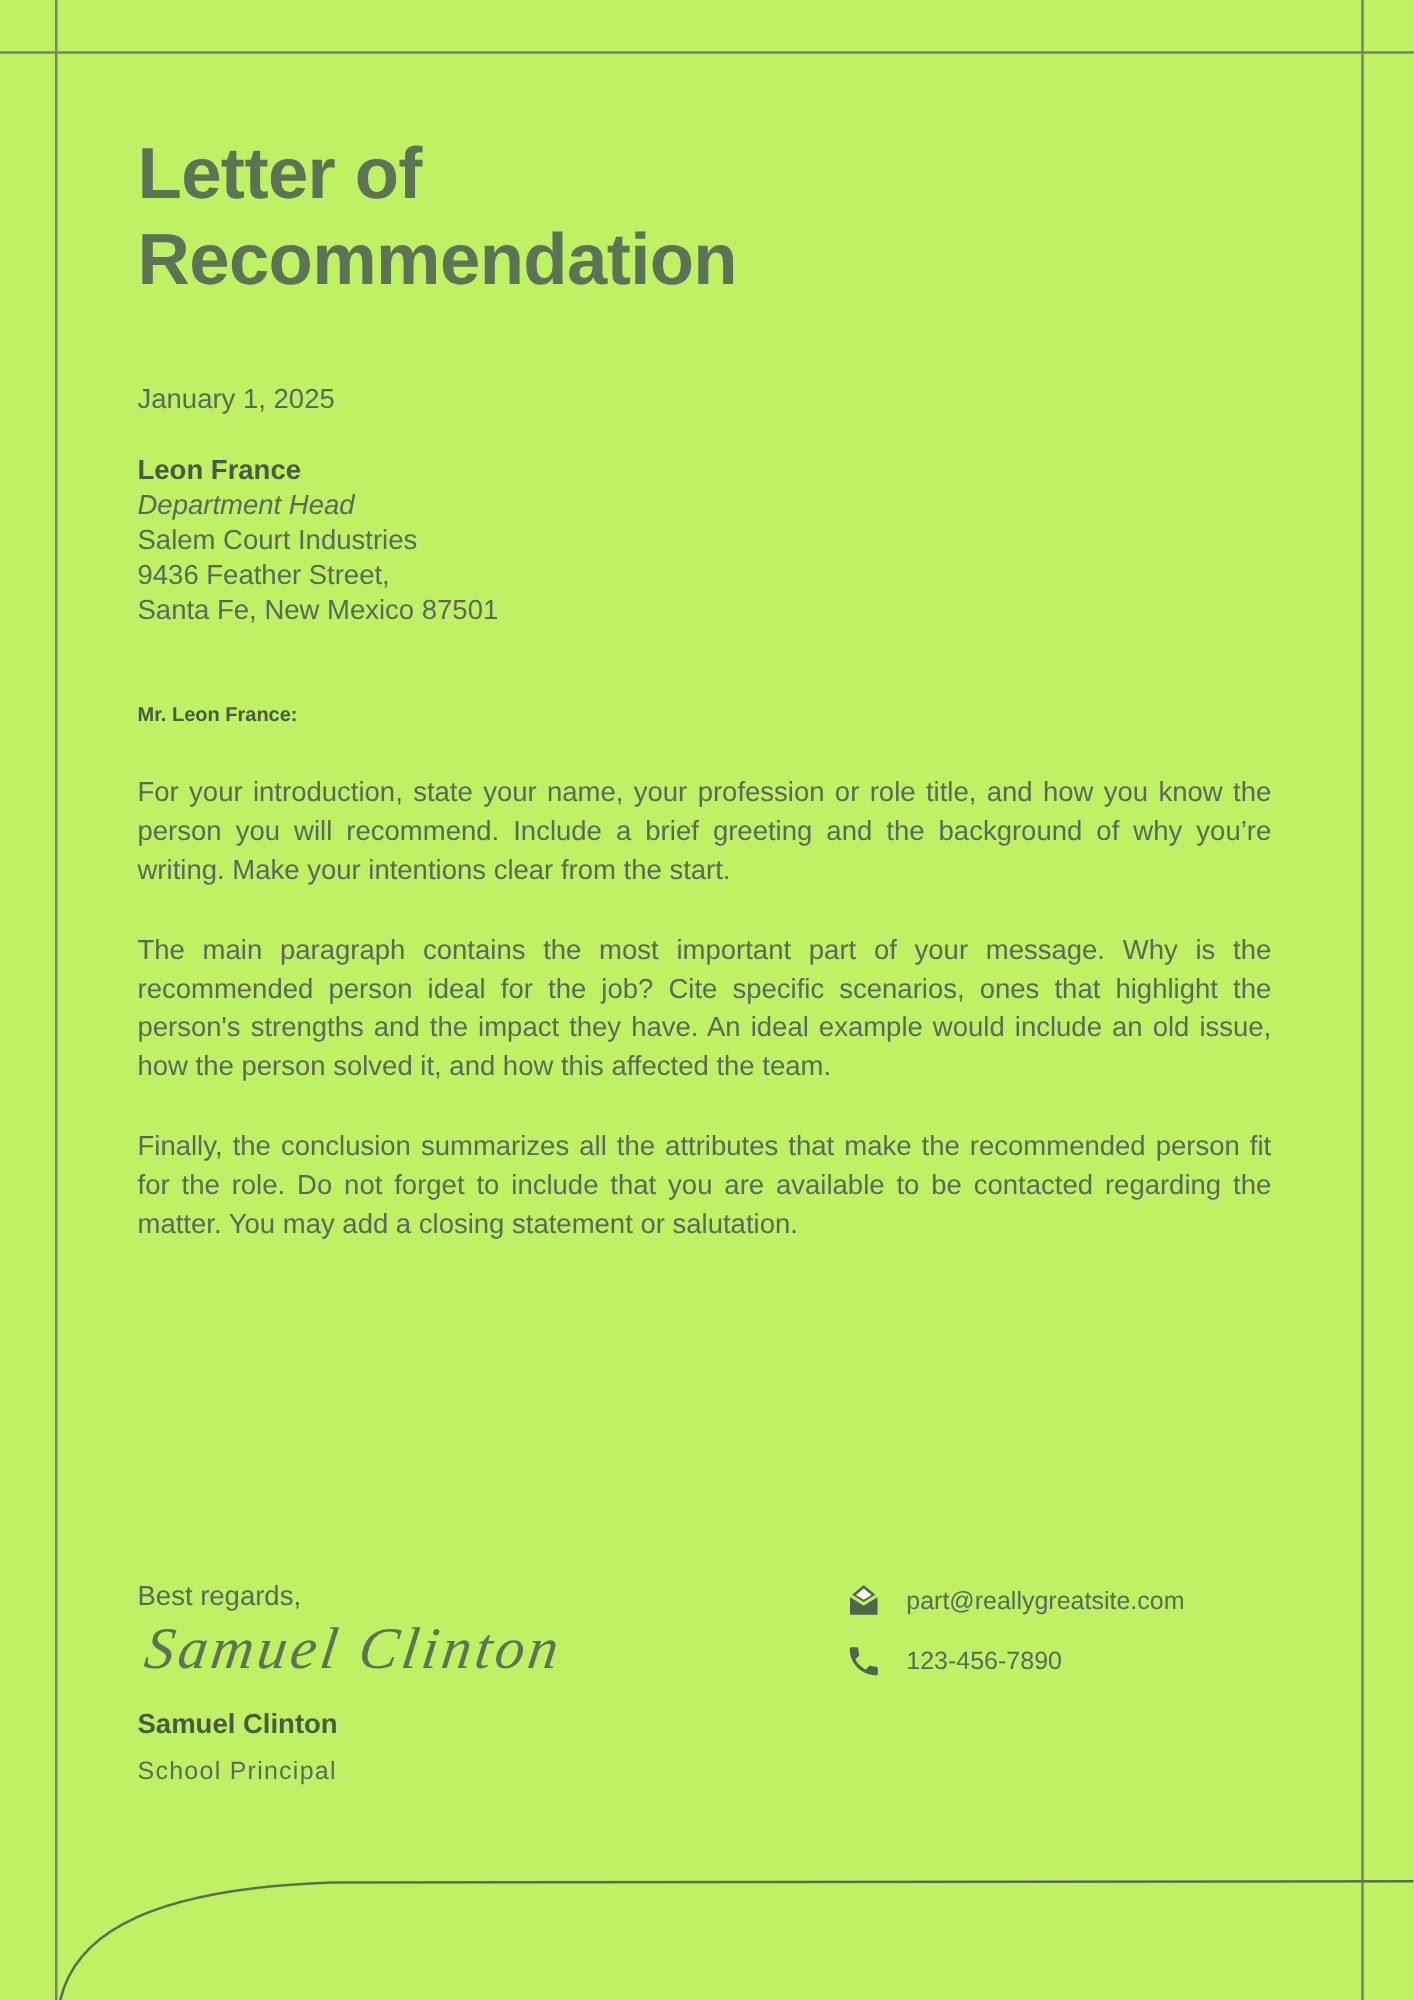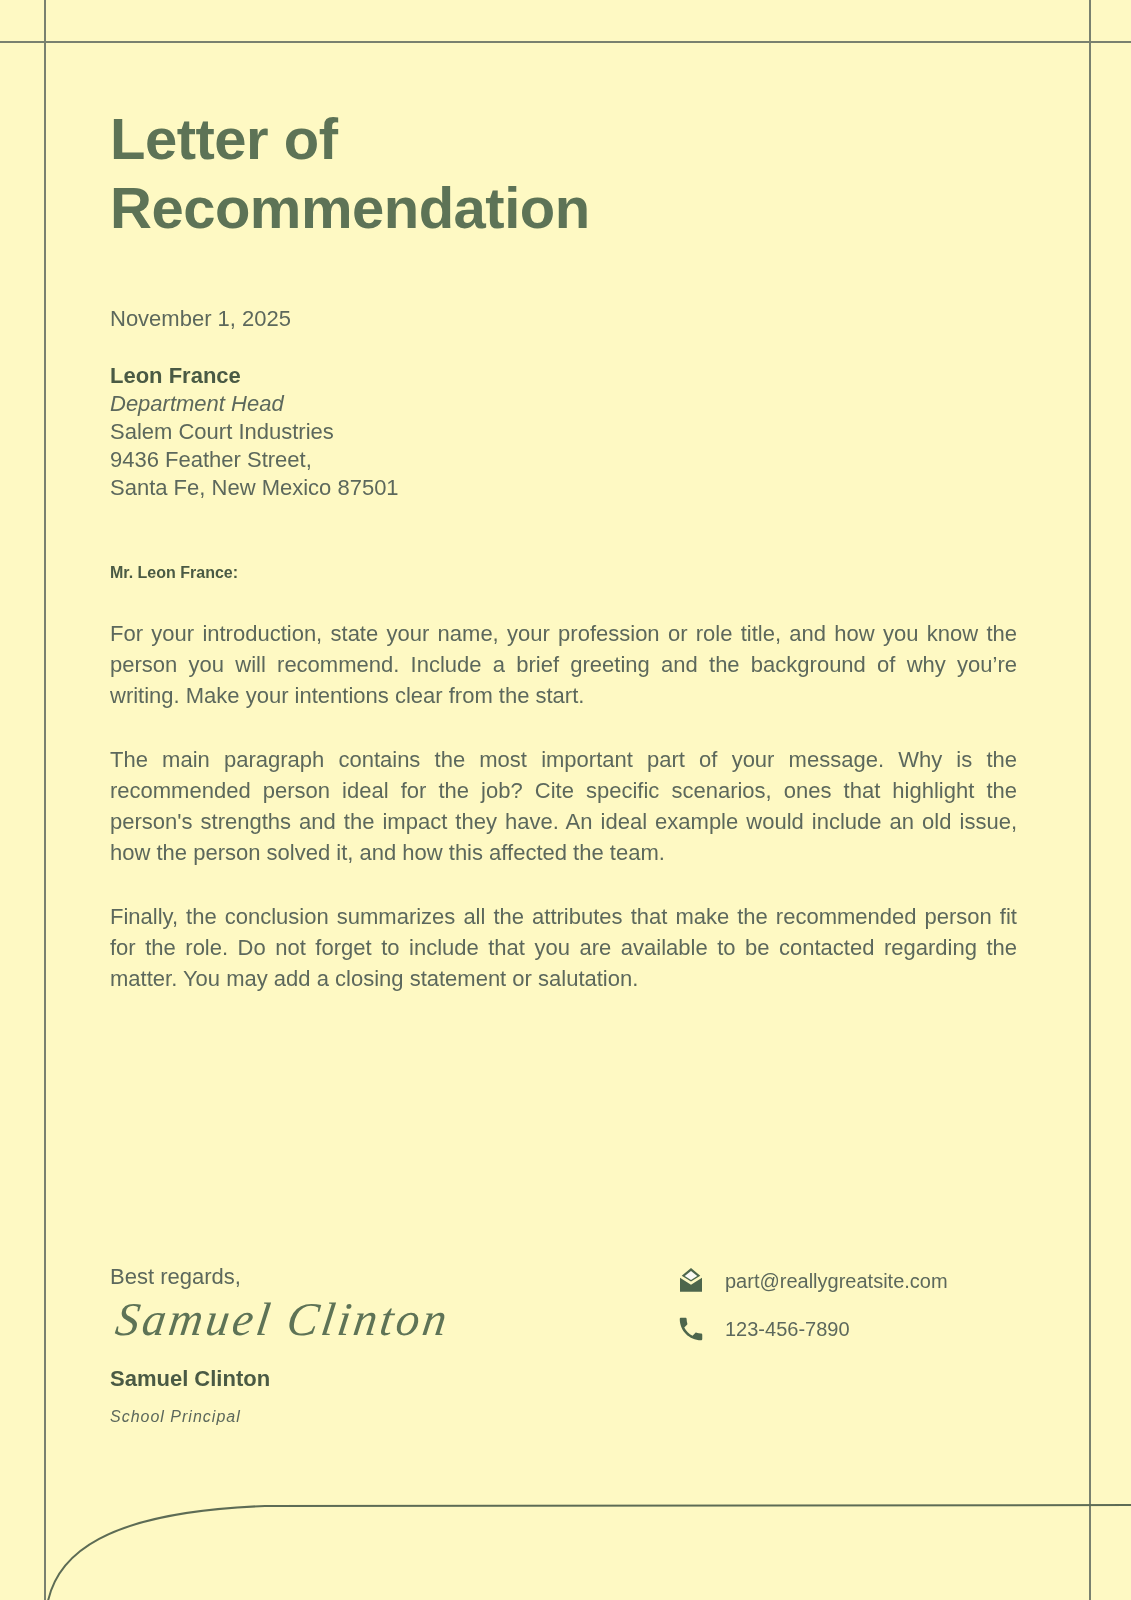--- a/index.html
+++ b/index.html
@@ -5,21 +5,21 @@
   html,body{margin:0;padding:0;}
   body{
     background:#e9e9e6;
     font-family:"Liberation Sans", sans-serif;
   }
   .page{
     position:relative;
     width:1131px;
     height:1600px;
     margin:0 auto;
-    background:#fef9c3;
+    background:#bef264;
     overflow:hidden;
   }
   
   .frame-top{
     position:absolute; left:0; top:41px; width:1131px; height:2px;
     background:#79816f;
   }
   .frame-left{
     position:absolute; left:44px; top:0; width:2px; height:1600px;
     background:#79816f;
@@ -79,21 +79,21 @@
     color:#5e7356;
     transform:skewX(-8deg); transform-origin:left bottom;
     white-space:nowrap;
   }
   .signer-name{
     position:absolute; left:110px; top:1364px;
     font-size:22px; line-height:30px; font-weight:700; color:#4a5a44;
   }
   .signer-role{
     position:absolute; left:110px; top:1402px;
-    font-size:16px; line-height:30px; letter-spacing:1px; color:#5c685c;font-style:italic;
+    font-size:20px; line-height:30px; letter-spacing:1px; color:#5c685c;
   }
   
   .contact-row{
     position:absolute; left:676px;
     display:flex; align-items:flex-start;
   }
   .contact-row .icon{flex:0 0 30px; width:30px; height:30px; margin-right:19px;}
   .contact-row .icon svg{display:block; width:30px; height:30px;}
   .contact-text{
     font-size:20px; line-height:27px; color:#5c685c; padding-top:2px;
@@ -110,21 +110,21 @@
   <div class="frame-top"></div>
   <div class="frame-left"></div>
   <div class="frame-right"></div>
   <svg class="frame-bottom-svg" viewBox="0 0 1131 1600" xmlns="http://www.w3.org/2000/svg">
     <path d="M48 1601 C58 1556, 102 1512, 265 1506 L1131 1505" fill="none" stroke="#5d6c55" stroke-width="2"></path>
   </svg>
 
   <div class="title">Letter of
 Recommendation</div>
 
-  <div class="date">November 1, 2025</div>
+  <div class="date">January 1, 2025</div>
 
   <div class="recipient">
     <div class="name">Leon France</div>
     <div class="role">Department Head</div>
     <div>Salem Court Industries</div>
     <div>9436 Feather Street,</div>
     <div>Santa Fe, New Mexico 87501</div>
   </div>
 
   <div class="salutation">Mr. Leon France:</div>

